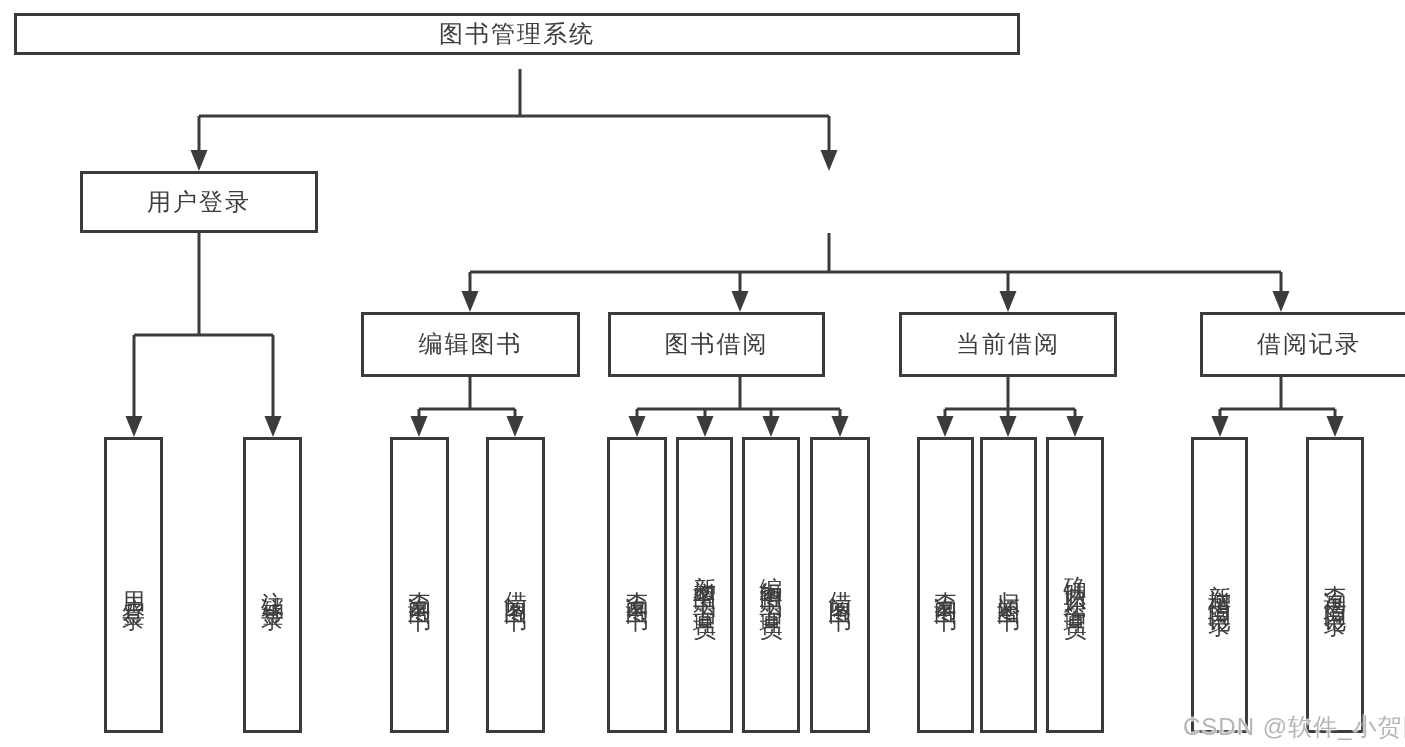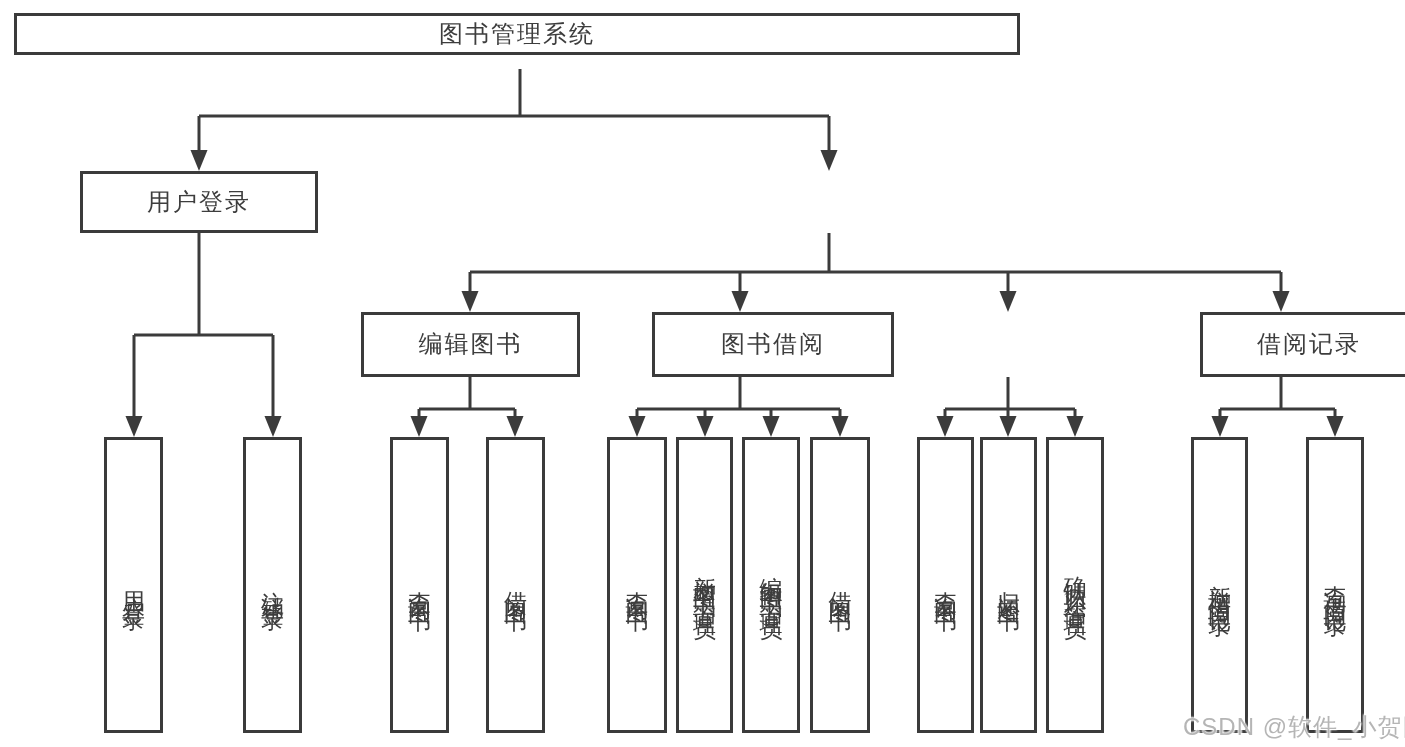--- a/index.html
+++ b/index.html
@@ -53,21 +53,21 @@
     height: 296px;
   }
   
   .n-root { left: 14px;  top: 13px;  width: 1006px; height: 42px; }
   
   .n-userlogin { left: 80px;  top: 171px; width: 238px; height: 62px; }
   .n-bookmgmt  { left: 712px; top: 171px; width: 235px; height: 62px; }
   
   .n-l3 { top: 312px; height: 65px; }
   .n-recommend { left: 361px;  width: 219px; }
-  .n-borrowing { left: 652px;  width: 242px; }
+  .n-borrowing { left: 608px;  width: 217px; }
   .n-current   { left: 899px;  width: 218px; }
   .n-records   { left: 1172px; width: 218px; margin-left: 28px; }
   
   .lf-1a { left: 104px;  width: 59px; }
   .lf-1b { left: 243px;  width: 59px; }
   .lf-2a { left: 390px;  width: 59px; }
   .lf-2b { left: 486px;  width: 59px; }
   .lf-3a { left: 607px;  width: 60px; }
   .lf-3b { left: 676px;  width: 57px; }
   .lf-3c { left: 742px;  width: 58px; }
@@ -155,20 +155,21 @@
     <line x1="1335" y1="409" x2="1335" y2="418"></line>
     <polygon points="1326.5,416 1343.5,416 1335,437"></polygon>
   </svg>
 
   <div class="node h-node n-root">图书管理系统</div>
 
   <div class="node h-node n-userlogin">用户登录</div>
 
   <div class="node h-node n-l3 n-recommend">编辑图书</div>
   <div class="node h-node n-l3 n-borrowing">图书借阅</div>
+  <div class="node h-node n-l3 n-current">当前借阅</div>
   <div class="node h-node n-l3 n-records">借阅记录</div>
 
   <div class="node v-node lf-1a">用户登录</div>
   <div class="node v-node lf-1b">注销登录</div>
 
   <div class="node v-node lf-2a">查询图书</div>
   <div class="node v-node lf-2b">借阅图书</div>
 
   <div class="node v-node lf-3a">查询图书</div>
   <div class="node v-node lf-3b">新增图书（管理员）</div>

